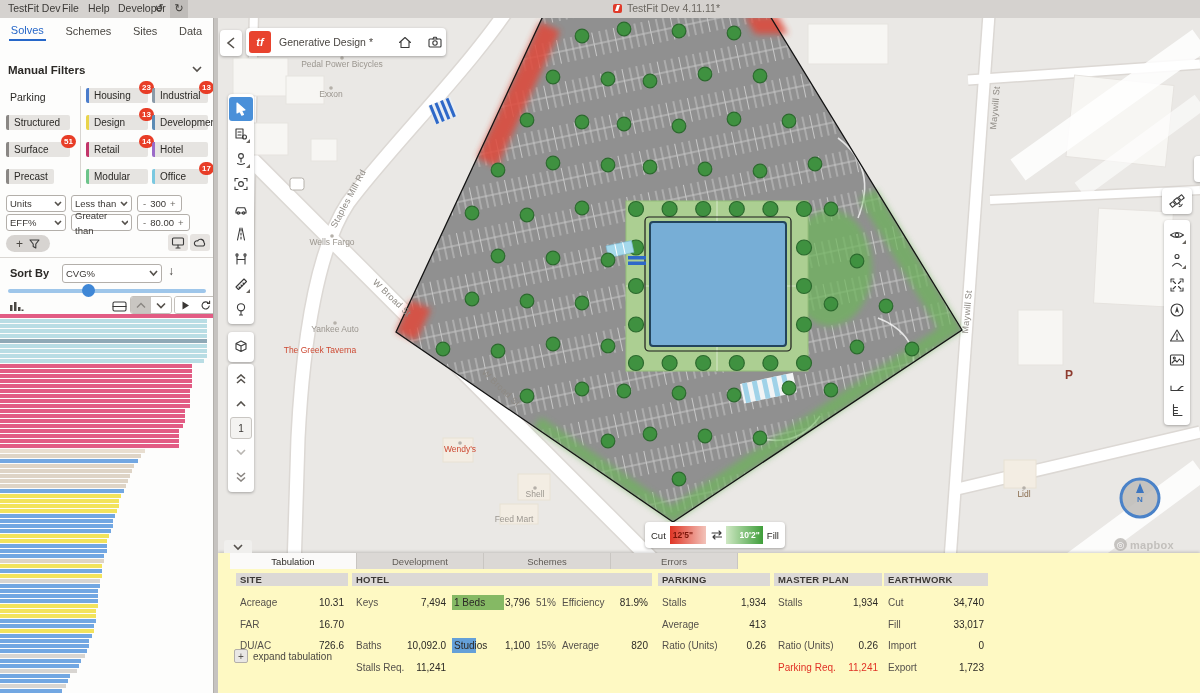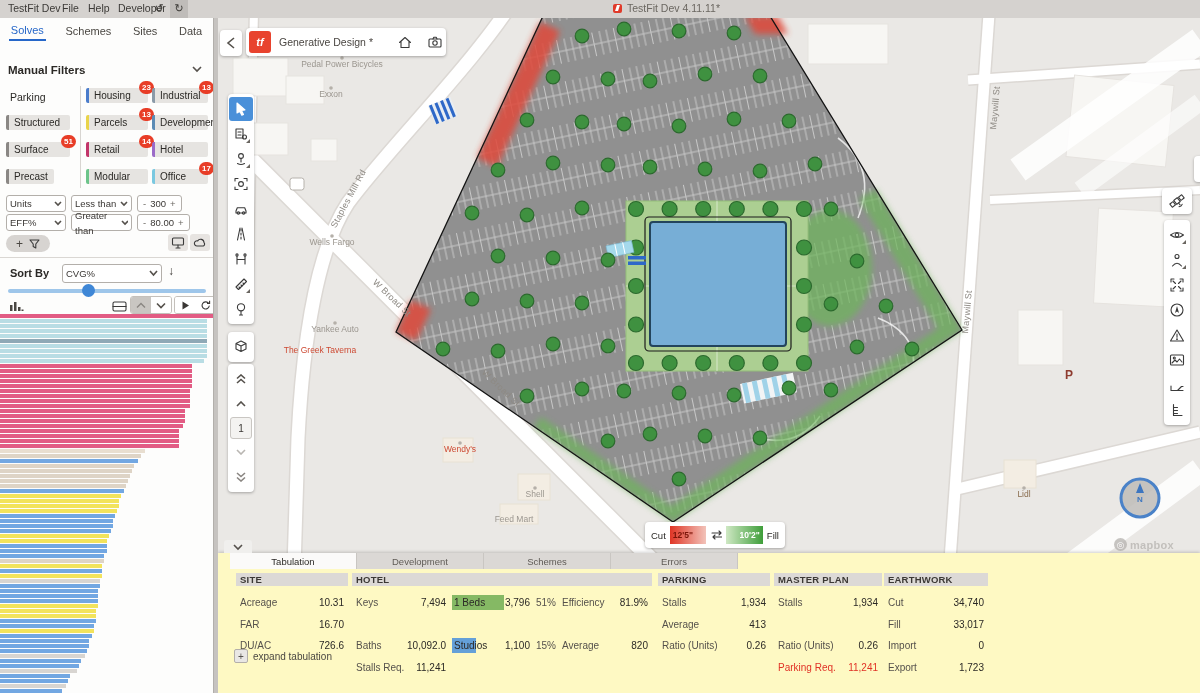--- a/index.html
+++ b/index.html
@@ -336,21 +336,21 @@
       <div class="sbar" style="width: 37%; background: rgb(114, 167, 226);"></div>
       <div class="sbar" style="width: 36%; background: rgb(216, 213, 209);"></div>
       <div class="sbar" style="width: 33%; background: rgb(114, 167, 226);"></div>
       <div class="sbar" style="width: 32%; background: rgb(114, 167, 226);"></div>
       <div class="sbar" style="width: 31%; background: rgb(216, 213, 209);"></div>
       <div class="sbar" style="width: 29%; background: rgb(114, 167, 226);"></div>
     </div>
 <div class="chip" style="left: 86px; top: 70px; width: 62px; border-left-color: rgb(74, 124, 203);"><span>Housing</span><div class="badge">23</div></div>
     <div class="chip" style="left: 152px; top: 70px; width: 56px; border-left-color: rgb(139, 154, 168);"><span>Industrial</span><div class="badge">13</div></div>
     <div class="chip" style="left: 6px; top: 97px; width: 64px; border-left-color: rgb(138, 135, 132);"><span>Structured</span></div>
-    <div class="chip" style="left: 86px; top: 97px; width: 62px; border-left-color: rgb(233, 212, 75);"><span>Parcels</span><div class="badge">13</div></div>
+    <div class="chip" style="left: 86px; top: 97px; width: 62px; border-left-color: rgb(233, 212, 75);"><span>Design</span><div class="badge">13</div></div>
     <div class="chip" style="left: 152px; top: 97px; width: 56px; border-left-color: rgb(91, 139, 181);"><span>Development</span></div>
     <div class="chip" style="left: 6px; top: 124px; width: 64px; border-left-color: rgb(138, 135, 132);"><span>Surface</span><div class="badge">51</div></div>
     <div class="chip" style="left: 86px; top: 124px; width: 62px; border-left-color: rgb(194, 53, 106);"><span>Retail</span><div class="badge">14</div></div>
     <div class="chip" style="left: 152px; top: 124px; width: 56px; border-left-color: rgb(155, 107, 200);"><span>Hotel</span></div>
     <div class="chip" style="left: 6px; top: 151px; width: 48px; border-left-color: rgb(138, 135, 132);"><span>Precast</span></div>
     <div class="chip" style="left: 86px; top: 151px; width: 62px; border-left-color: rgb(108, 196, 138);"><span>Modular</span></div>
     <div class="chip" style="left: 152px; top: 151px; width: 56px; border-left-color: rgb(122, 200, 224);"><span>Office</span><div class="badge">17</div></div>
   </div>
 
 <div id="vdivider"></div>

